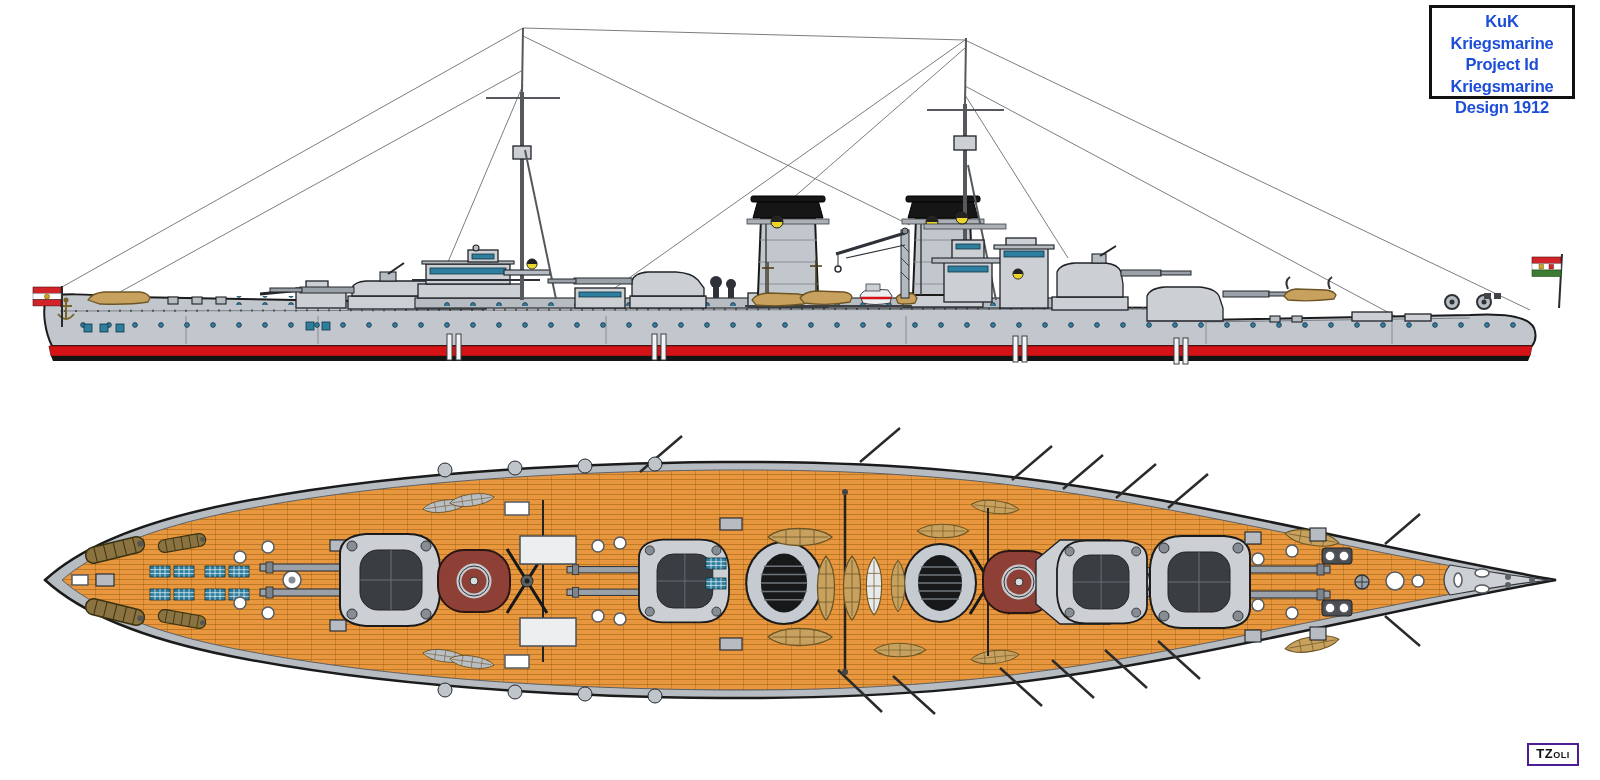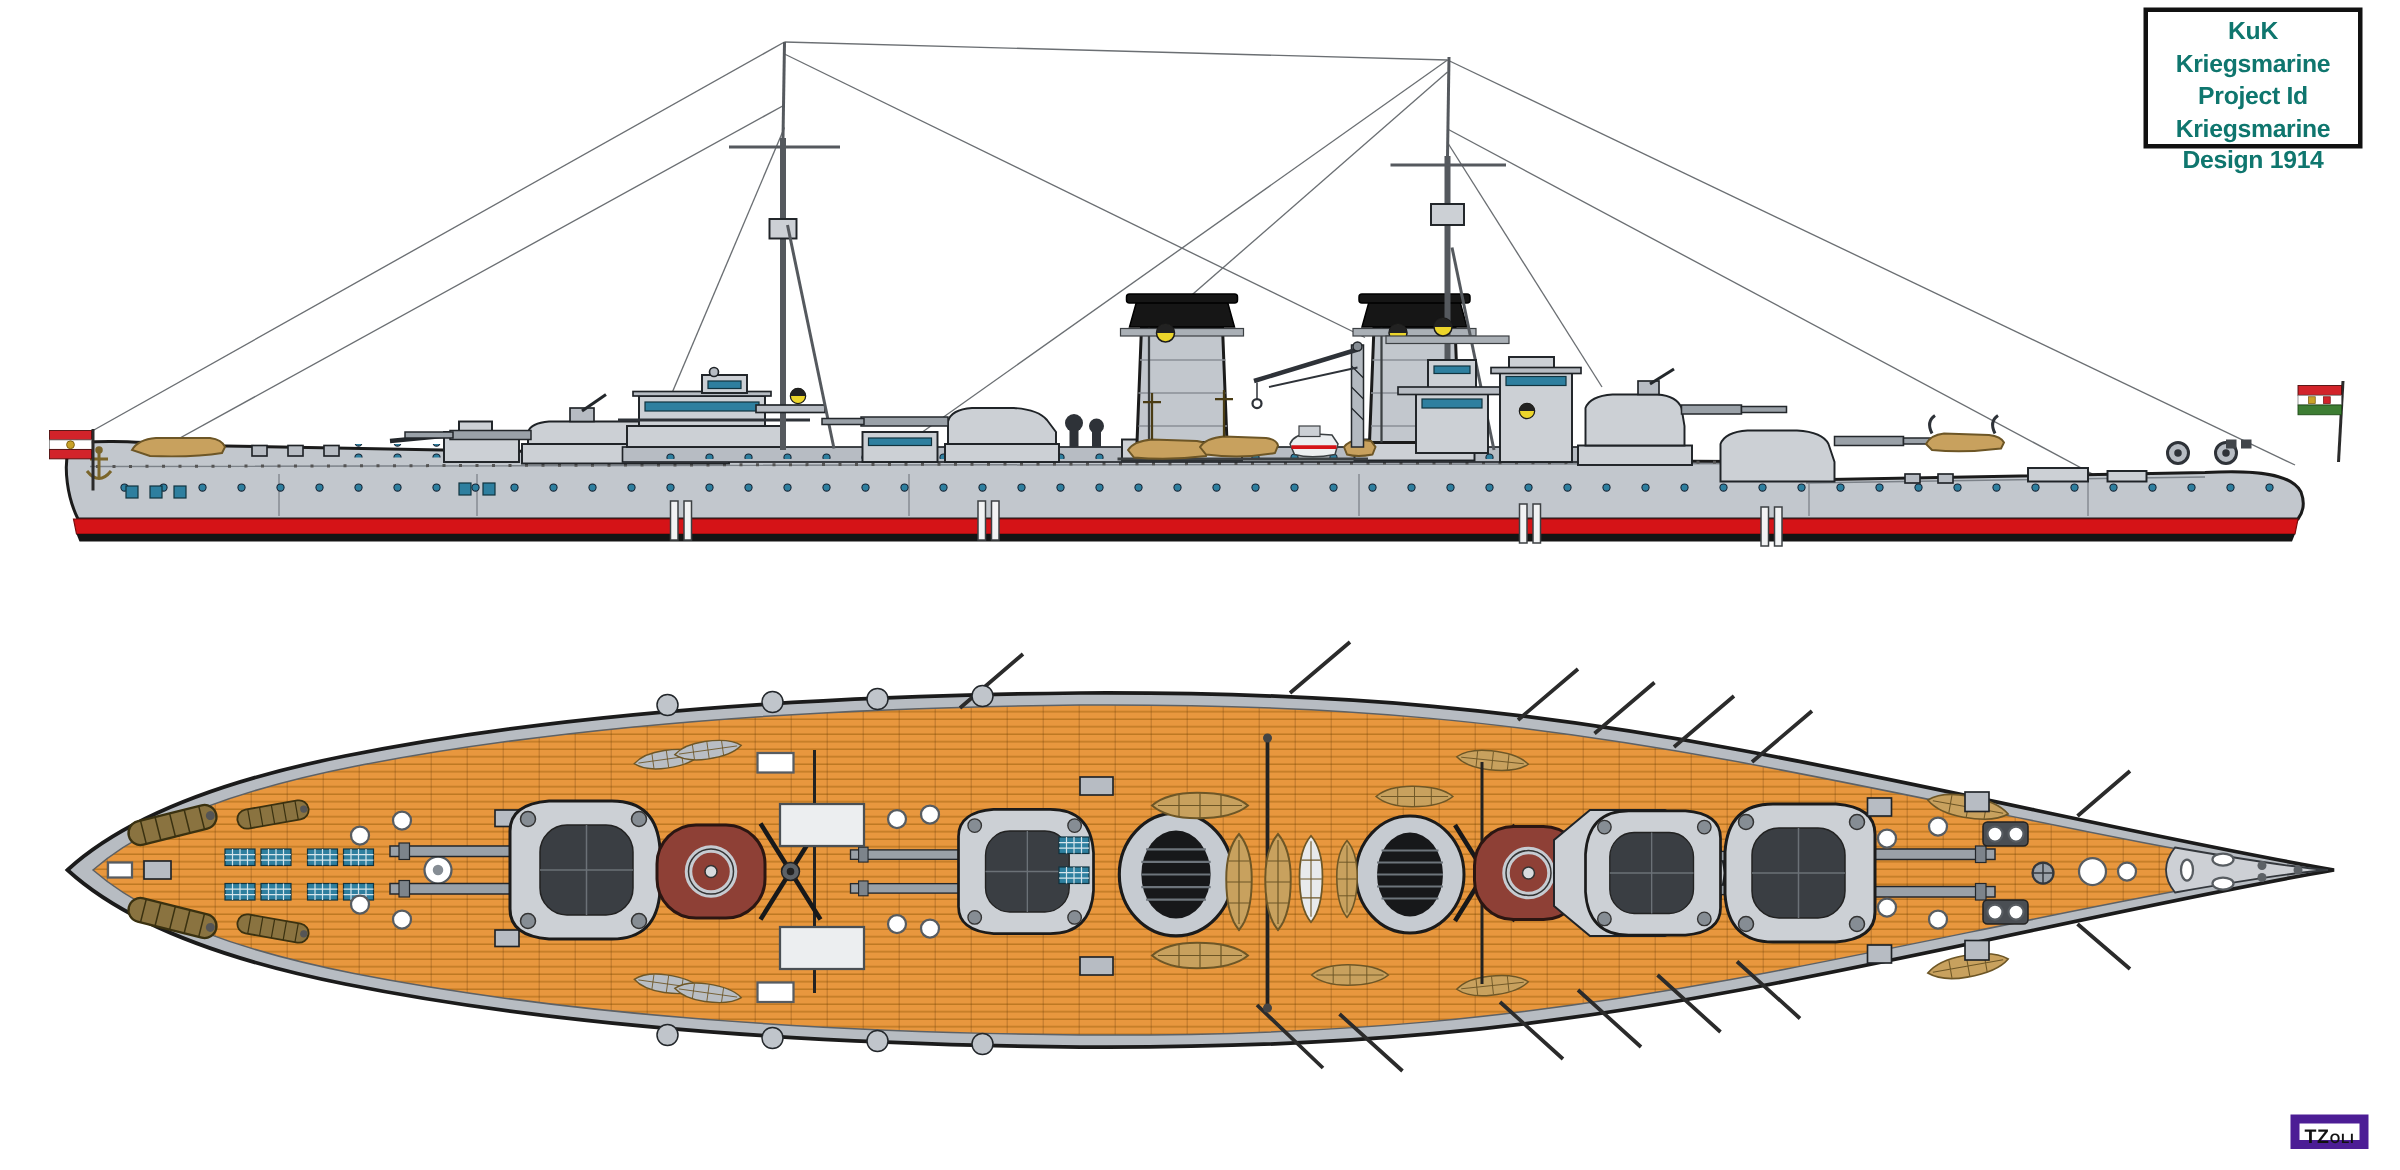--- a/index.html
+++ b/index.html
@@ -19,24 +19,24 @@
   .dk{fill:#b7bcc3;stroke:#1f2327;stroke-width:1.1;}
   .blk{fill:var(--funnel-cap-black);stroke:#000;stroke-width:1;}
   .tealw{fill:var(--porthole-teal);stroke:#10333f;stroke-width:0.8;}
   .yel{fill:var(--searchlight-yellow);stroke:#1b1b1b;stroke-width:1;}
   .rig{stroke:var(--rigging);stroke-width:0.9;fill:none;}
   .boatW{fill:var(--boat-wood);stroke:var(--boat-wood-dark);stroke-width:1.3;}
   .gun{fill:#9aa1a8;stroke:#23272b;stroke-width:1;}
   .whitefit{fill:#fff;stroke:#575c61;stroke-width:1.5;}
   .title-box{position:absolute;left:1429px;top:5px;width:146px;height:94px;
     border:3px solid #111;background:#fff;box-sizing:border-box;text-align:center;
-    font-weight:700;font-size:16.5px;line-height:21.5px;letter-spacing:-0.2px;color:#0f766e;
+    font-weight:700;font-size:16.5px;line-height:21.5px;letter-spacing:-0.2px;color:#1d4ed8;
     padding-top:3px;}
   .sig-box{position:absolute;left:1527px;top:743px;width:52px;height:23px;
-    border:6px solid #4c1d95;background:#fff;box-sizing:border-box;text-align:center;
+    border:2px solid #4c1d95;background:#fff;box-sizing:border-box;text-align:center;
     font-weight:700;font-size:13px;line-height:18px;color:#111;
     font-variant:small-caps;letter-spacing:0.5px;}
 </style>
 </head>
 <body>
 
 <div class="stage">
 
 <svg width="1600" height="780" viewBox="0 0 1600 780">
   <defs>
@@ -469,21 +469,21 @@
           <circle cx="655" cy="696" r="7"></circle>
     </g>
   </g>
 </svg>
 
 
 <div class="title-box">
   <div>KuK Kriegsmarine</div>
   <div>Project Id</div>
   <div>Kriegsmarine</div>
-  <div>Design 1914</div>
+  <div>Design 1912</div>
 </div>
 
 
 <div class="sig-box">
   <span>TZoli</span>
 </div>
 
 </div>
 
 </body></html>

